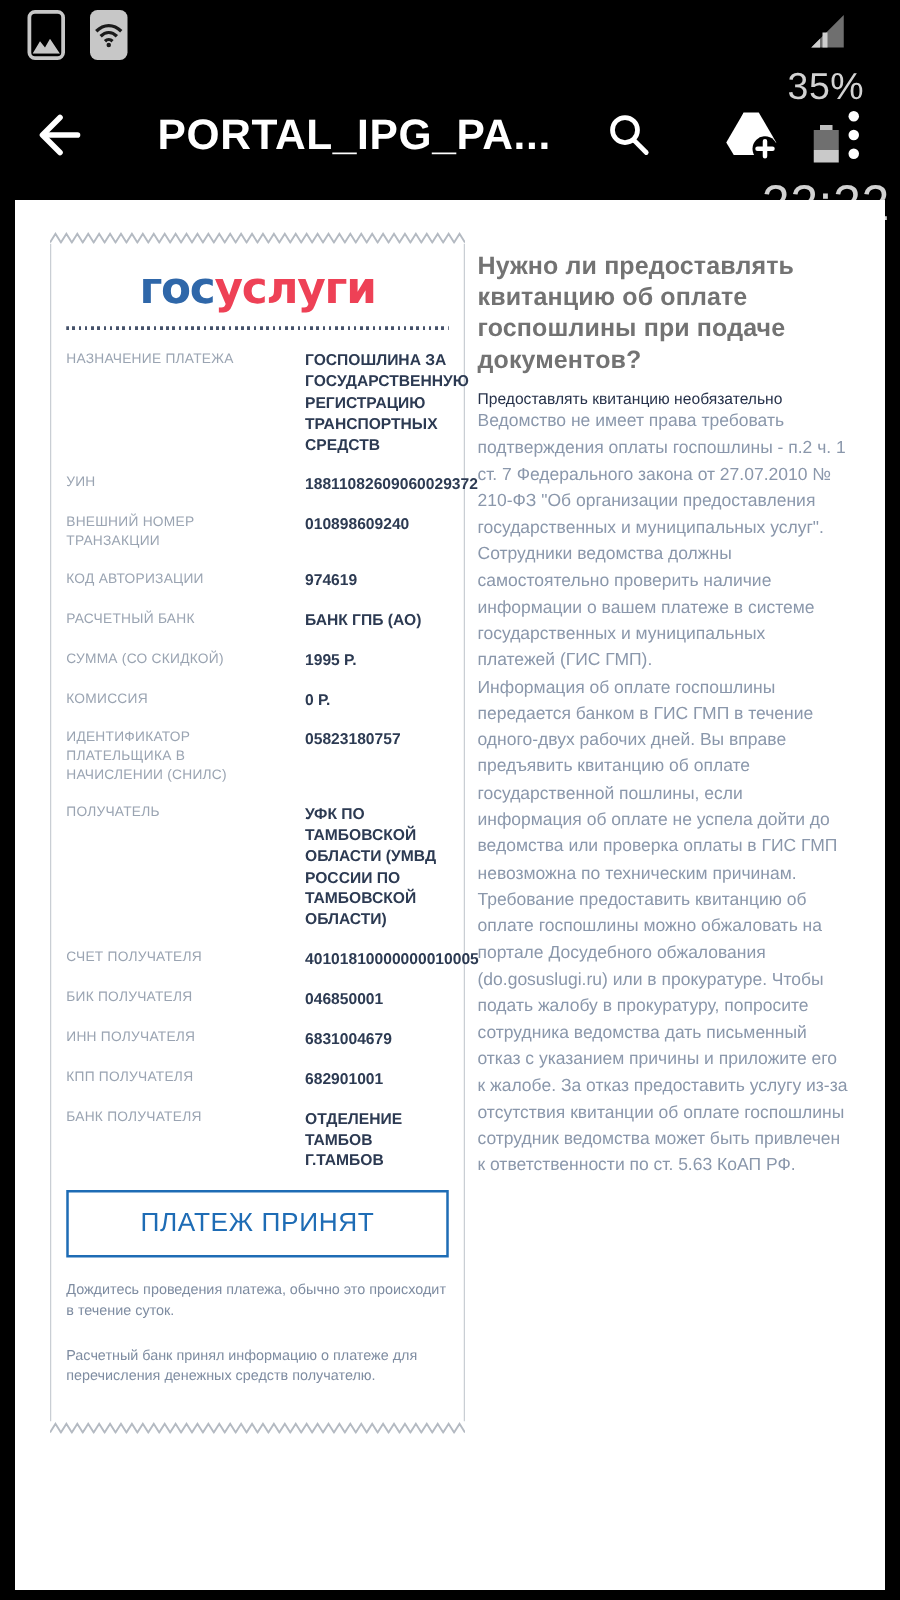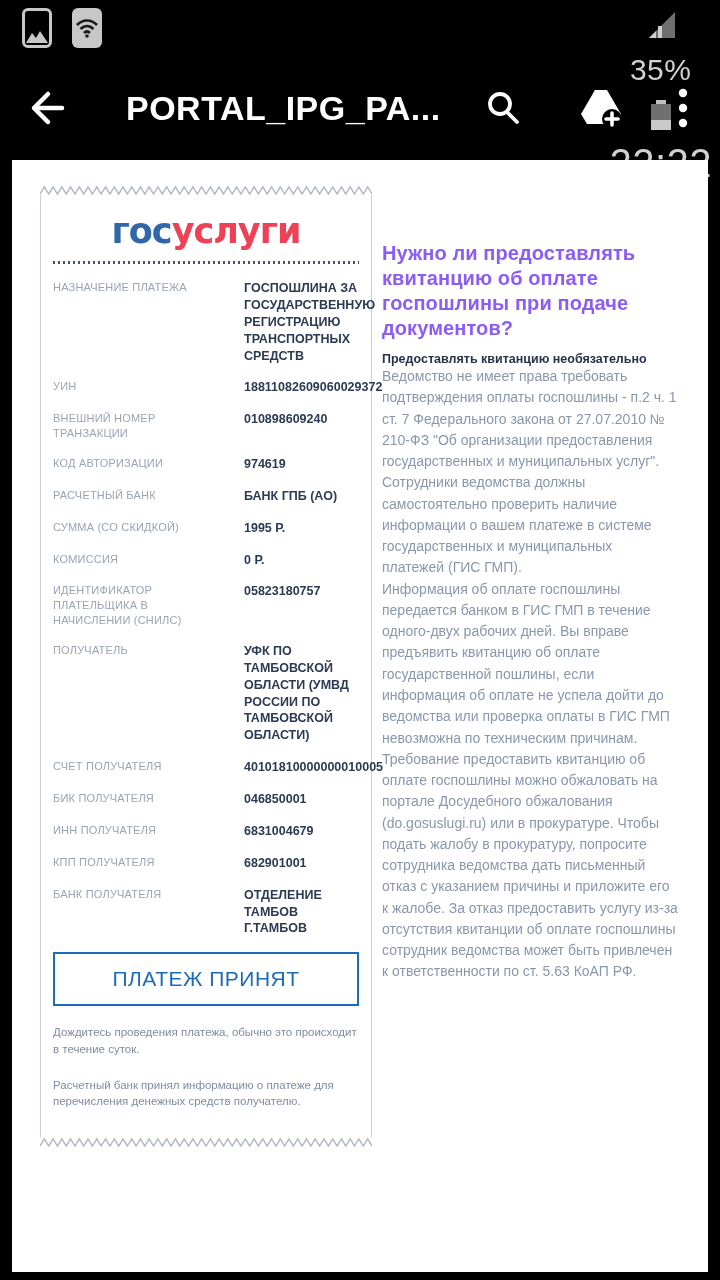--- a/index.html
+++ b/index.html
@@ -63,23 +63,23 @@
     margin-bottom:15px; padding:0 2px;gap:45px; }
   .frow .lbl { font-size:11px; color:#9aa4b2; line-height:1.35; letter-spacing:0.2px; }
   .frow .val { font-size:12.5px; font-weight:700; color:#2c3a52; line-height:1.35; }
   .paybox { margin:8px 2px 18px; border:2px solid #1e6cb5; padding:13px 6px;
     text-align:center; color:#1e6cb5; font-size:21px; letter-spacing:0.5px; }
   .note { font-size:11.5px; color:#7e8ca1; line-height:1.45; margin:0 2px 13px; }
   .receipt-body-end { padding-bottom:6px; }
 
   
   .info { flex:1; padding-top:16px; padding-right:2px; }
-  .info h1 { font-size:20px; font-weight:600; color:#8b5cf6; line-height:1.25;
-    letter-spacing:0.1px;margin-top:40px; }
-  .info h2 { font-size:12.5px; font-weight:700; color:#27324a; margin-top:11px; }
+  .info h1 { font-size:20px; font-weight:600; color:#737373; line-height:1.25;
+    letter-spacing:0.1px; }
+  .info h2 { font-size:12.5px; font-weight:400; color:#27324a; margin-top:11px; }
   .info p { font-size:14px; color:#8a97ab; line-height:1.52; margin-top:0; }
 </style>
 </head>
 <body>
 
 <div class="statusbar">
   <div class="sb-left">
     <div class="pic-ic">
       <svg width="22" height="14" viewBox="0 0 22 14">
         <path d="M0 14 L6 4 L10 9 L14 2 L22 14 Z" fill="#c7c7c7"></path>

